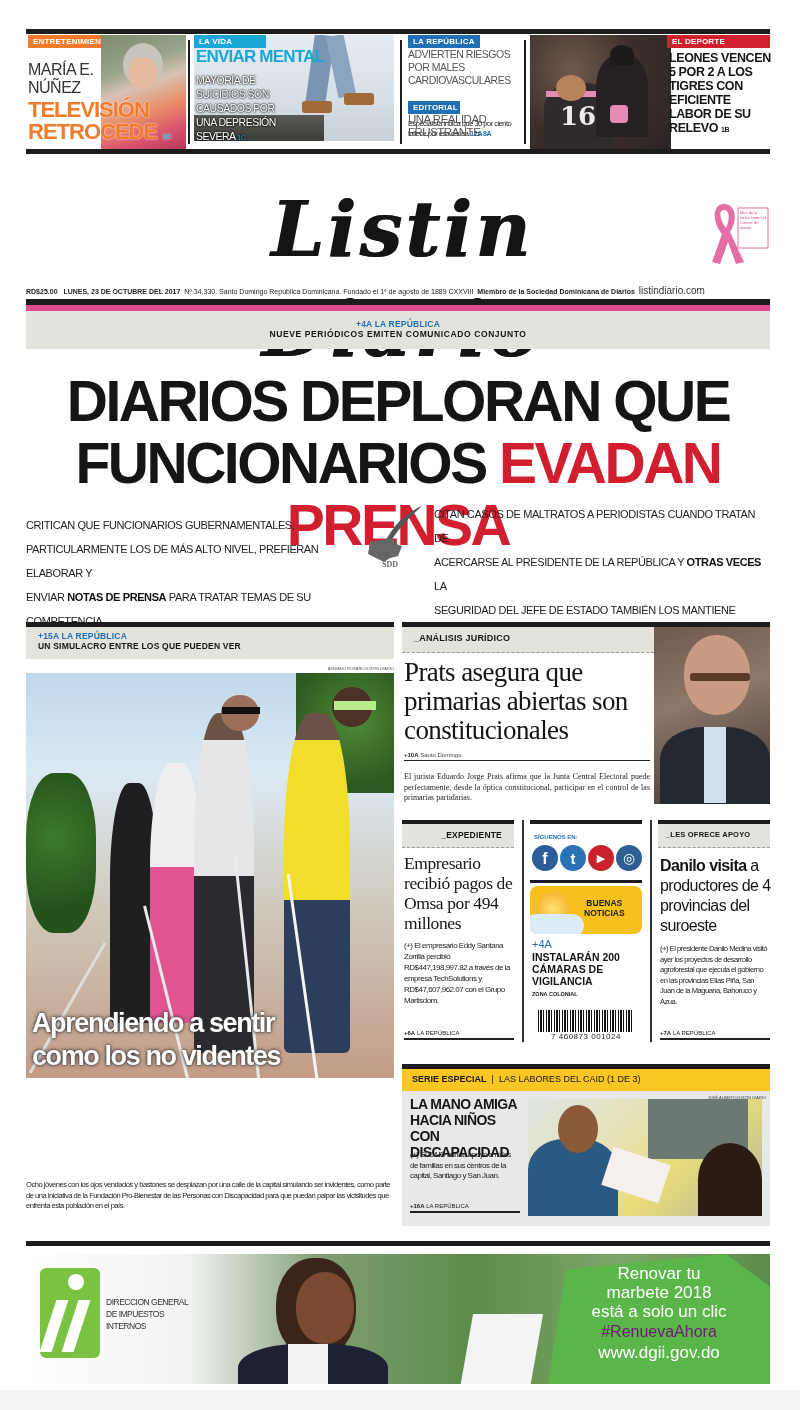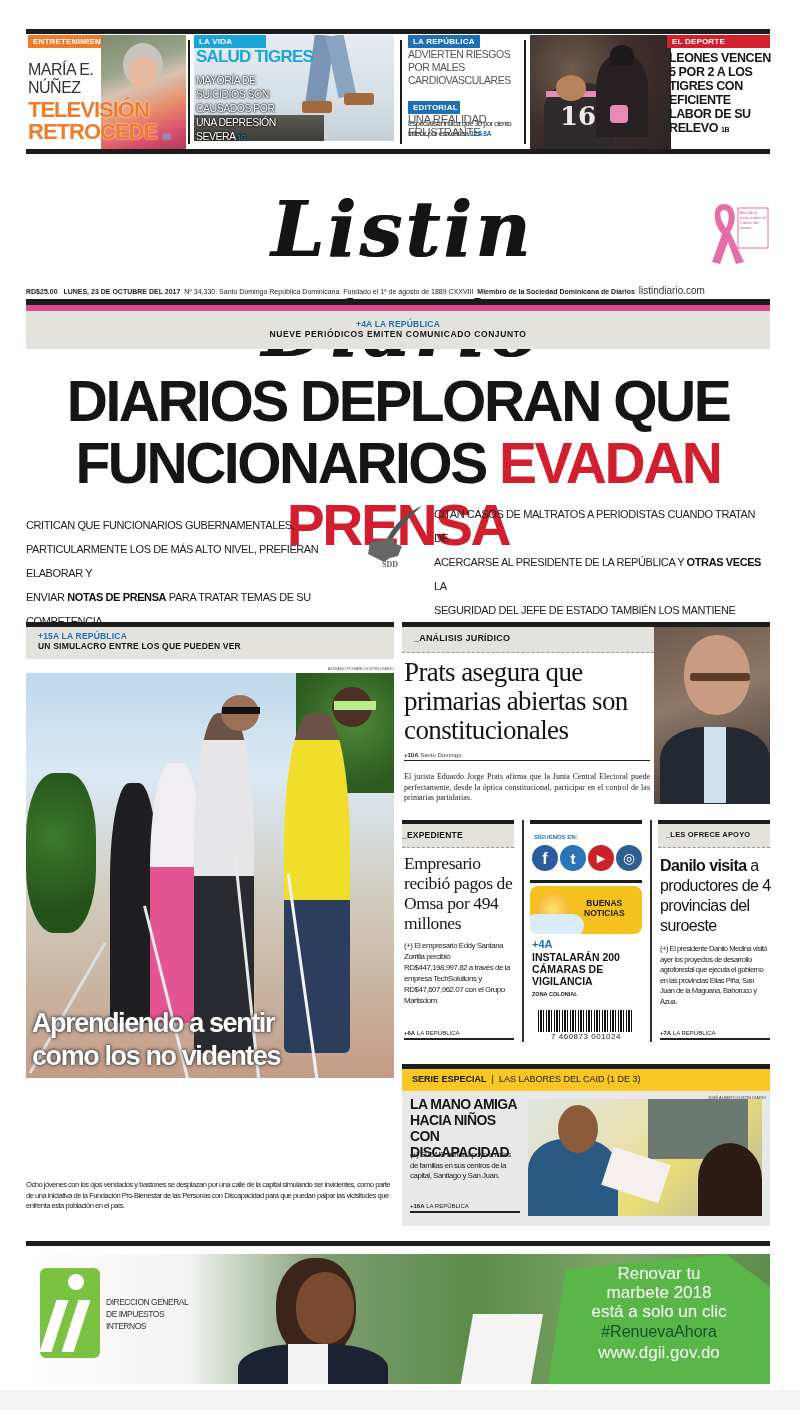--- a/index.html
+++ b/index.html
@@ -54,21 +54,21 @@
 
 <div class="abs" style="left:194px; top:35px; width:200px; height:106px; background:linear-gradient(180deg,#e6ecf1 0%,#d6dfe6 60%,#c8d0d6 100%); overflow:hidden;">
   <div class="photo" style="left:0; top:0; width:200px; height:106px;">
     <div style="position:absolute; left:116px; top:0; width:20px; height:70px; background:#7a94b3; transform:rotate(8deg);"></div>
     <div style="position:absolute; left:138px; top:0; width:18px; height:62px; background:#8aa3c0; transform:rotate(-12deg);"></div>
     <div style="position:absolute; left:108px; top:66px; width:30px; height:12px; background:#a26a3b; border-radius:3px;"></div>
     <div style="position:absolute; left:150px; top:58px; width:30px; height:12px; background:#a26a3b; border-radius:3px;"></div>
     <div style="position:absolute; left:0; top:80px; width:130px; height:26px; background:linear-gradient(180deg,#5b5a55,#3d3c38);"></div>
   </div>
   <div class="teaser-label" style="left:0; top:0; background:#1aa6d6; width:72px;">La Vida</div>
-  <div class="abs" style="left:2px; top:12px; font-size:17px; font-weight:bold; color:#1aa6d6; letter-spacing:-0.8px;">SALUD TIGRES</div>
+  <div class="abs" style="left:2px; top:12px; font-size:17px; font-weight:bold; color:#1aa6d6; letter-spacing:-0.8px;">ENVIAR MENTAL</div>
   <div class="abs cond" style="left:2px; top:38px; width:100px; font-size:10.5px; line-height:14px; color:#fff; text-shadow:0 0 2px #000, 0 0 2px #000;">
     <span>MAYORÍA DE SUICIDIOS SON CAUSADOS POR UNA DEPRESIÓN SEVERA</span> <span style="color:#1aa6d6; font-size:7px;">1C</span>
   </div>
 </div>
 
 <div class="abs" style="left:400px; top:40px; width:2px; height:104px; background:#1c1c1c;"></div>
 <div class="abs" style="left:406px; top:35px; width:116px; height:60px;">
   <div class="teaser-label" style="left:2px; top:0; background:#1f6fb5; width:72px;">La República</div>
   <div class="abs cond" style="left:2px; top:13px; width:112px; font-size:10.5px; line-height:13px; color:#555;">ADVIERTEN RIESGOS POR MALES CARDIOVASCULARES</div>
   <div class="abs cond" style="left:2px; top:40px; width:114px; font-size:7.5px; line-height:10px; color:#222;margin-top:44px;">
@@ -198,21 +198,21 @@
   <div style="position:absolute; left:6px; top:100px; width:110px; height:80px; border-radius:40% 40% 0 0; background:#242830;"></div>
   <div style="position:absolute; left:50px; top:100px; width:22px; height:76px; background:#cfe0ee;"></div>
 </div>
 <div class="abs serif" style="left:404px; top:658px; width:246px; font-size:27px; line-height:29px; color:#151515; letter-spacing:-0.6px;">Prats asegura que primarias abiertas son constitucionales</div>
 <div class="abs" style="left:404px; top:752px; width:246px; font-size:6px; border-bottom:1px solid #222; padding-bottom:2px;">
   <b>+10A</b> <span style="color:#444;">Santo Domingo</span>
 </div>
 <div class="abs serif" style="left:404px; top:772px; width:246px; font-size:8px; line-height:10.5px; color:#222; text-align:justify;">El jurista Eduardo Jorge Prats afirma que la Junta Central Electoral puede perfectamente, desde la óptica constitucional, participar en el control de las primarias partidarias.</div>
 
 <div class="abs" style="left:402px; top:820px; width:112px; height:4px; background:#1c1c1c;"></div>
-<div class="abs section-bar dash" style="left:402px; top:824px; width:112px; height:24px; padding:6px 0;">
+<div class="abs section-bar dash" style="left:402px; top:824px; width:112px; height:24px; padding:6px 12px;text-align:right;">
   <div class="kicker" style="color:#151515;">_EXPEDIENTE</div>
 </div>
 <div class="abs serif" style="left:404px; top:853px; width:112px; font-size:17.5px; line-height:20px; color:#151515; letter-spacing:-0.4px;">Empresario recibió pagos de Omsa por 494 millones</div>
 <div class="abs cond" style="left:404px; top:940px; width:110px; font-size:8px; line-height:11px; color:#222;">(+) El empresario Eddy Santana Zorrilla percibió RD$447,198,997.82 a través de la empresa TechSolutions y RD$47,607,962.07 con el Grupo Martisdom.</div>
 <div class="abs" style="left:404px; top:1030px; width:110px; font-size:6px; border-bottom:2px solid #222; padding-bottom:2px;">
   <b>+6A</b> <span>LA REPÚBLICA</span>
 </div>
 
 <div class="abs" style="left:522px; top:820px; width:2px; height:222px; background:#333;"></div>
 
@@ -227,21 +227,21 @@
 <div class="abs" style="left:530px; top:880px; width:112px; height:3px; background:#1c1c1c;"></div>
 
 <div class="abs" style="left:530px; top:886px; width:112px; height:48px; border-radius:8px; background:#f6c11f; overflow:hidden;">
   <div style="position:absolute; left:6px; top:6px; width:34px; height:34px; border-radius:50%; background:radial-gradient(circle,#ffe171,#f4a51a);"></div>
   <div style="position:absolute; left:-6px; top:28px; width:60px; height:24px; border-radius:14px; background:#d9ecf7;"></div>
   <div class="abs" style="left:54px; top:12px; font-size:8.5px; font-weight:bold; color:#1b1b1b; line-height:10px; text-align:center;">
     <div>BUENAS</div>
     <div>NOTICIAS</div>
   </div>
 </div>
-<div class="abs" style="left:532px; top:938px; font-size:11px; font-weight:bold; color:#1f6fb5;">+4A</div>
+<div class="abs" style="left:532px; top:938px; font-size:11px; font-weight:normal; color:#1f6fb5;">+4A</div>
 <div class="abs" style="left:532px; top:951px; width:112px; font-size:10.5px; line-height:12px; font-weight:bold; color:#151515;">INSTALARÁN 200 CÁMARAS DE VIGILANCIA</div>
 <div class="abs" style="left:532px; top:991px; font-size:5.5px; font-weight:bold; color:#151515;">ZONA COLONIAL</div>
 
 <div class="abs" style="left:530px; top:1010px; width:112px; height:34px;">
   <div style="height:22px; margin:0 8px; background:repeating-linear-gradient(90deg,#111 0 1px,#fff 1px 2px,#111 2px 4px,#fff 4px 5px,#111 5px 6px,#fff 6px 8px);"></div>
   <div style="font-size:8px; text-align:center; color:#222; letter-spacing:0.5px;">7 460873 001024</div>
 </div>
 
 <div class="abs" style="left:650px; top:820px; width:2px; height:222px; background:#333;"></div>
 
@@ -296,17 +296,17 @@
   <div style="position:absolute; left:212px; top:90px; width:150px; height:60px; border-radius:40% 40% 0 0; background:#1c2233;"></div>
   <div style="position:absolute; left:262px; top:90px; width:40px; height:40px; background:#f2f2f2;"></div>
   <div style="position:absolute; left:440px; top:60px; width:70px; height:80px; background:#f4f4f4; transform:skewX(-10deg);"></div>
 
   <div class="abs" style="left:522px; top:0; width:222px; height:130px; background:#5bb64a; clip-path:polygon(8% 12%, 80% 0, 100% 25%, 100% 100%, 0 100%); text-align:center; color:#fff;">
     <div style="margin-top:10px; font-size:17px; line-height:19px;">
       <div>Renovar tu</div>
       <div>marbete 2018</div>
       <div>está a solo un clic</div>
     </div>
-    <div style="font-size:16px; color:#14532d; margin-top:2px;">#RenuevaAhora</div>
+    <div style="font-size:16px; color:#701a75; margin-top:2px;">#RenuevaAhora</div>
     <div style="font-size:17px; margin-top:2px;">www.dgii.gov.do</div>
   </div>
 </div>
 <div class="abs" style="left:0; top:1390px; width:800px; height:20px; background:#f4f4f4;"></div>
 
 </body></html>

